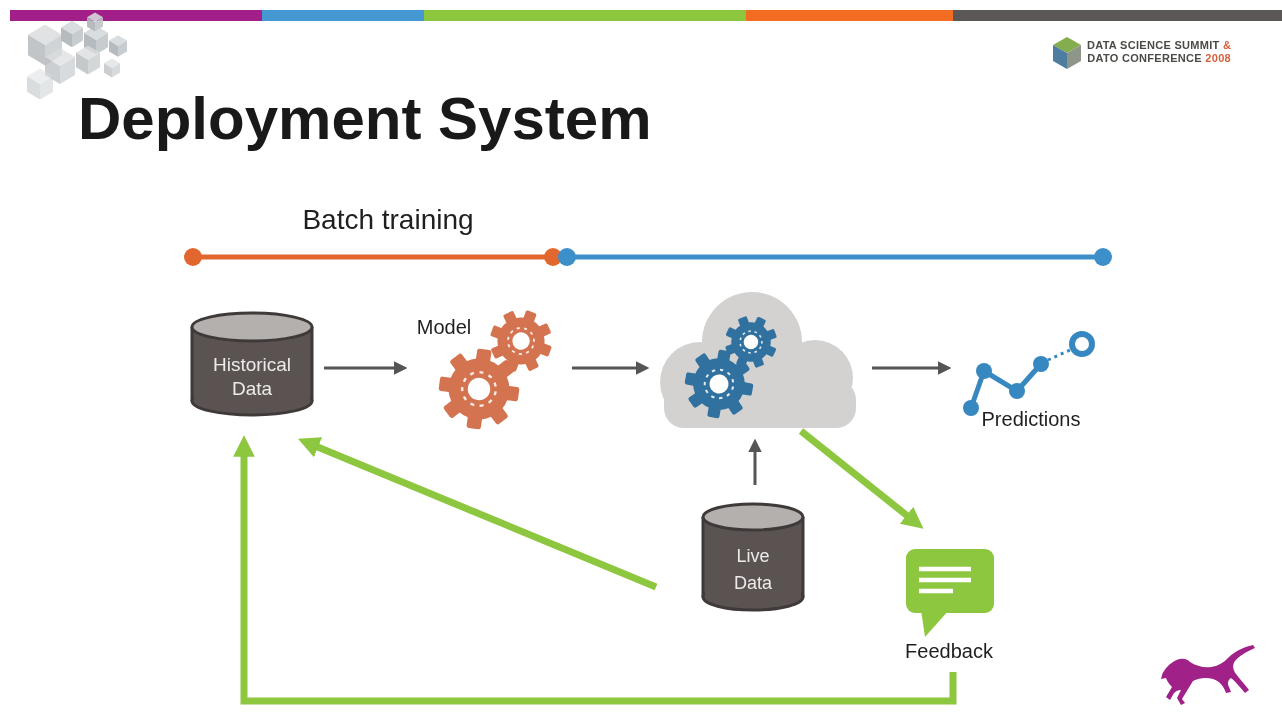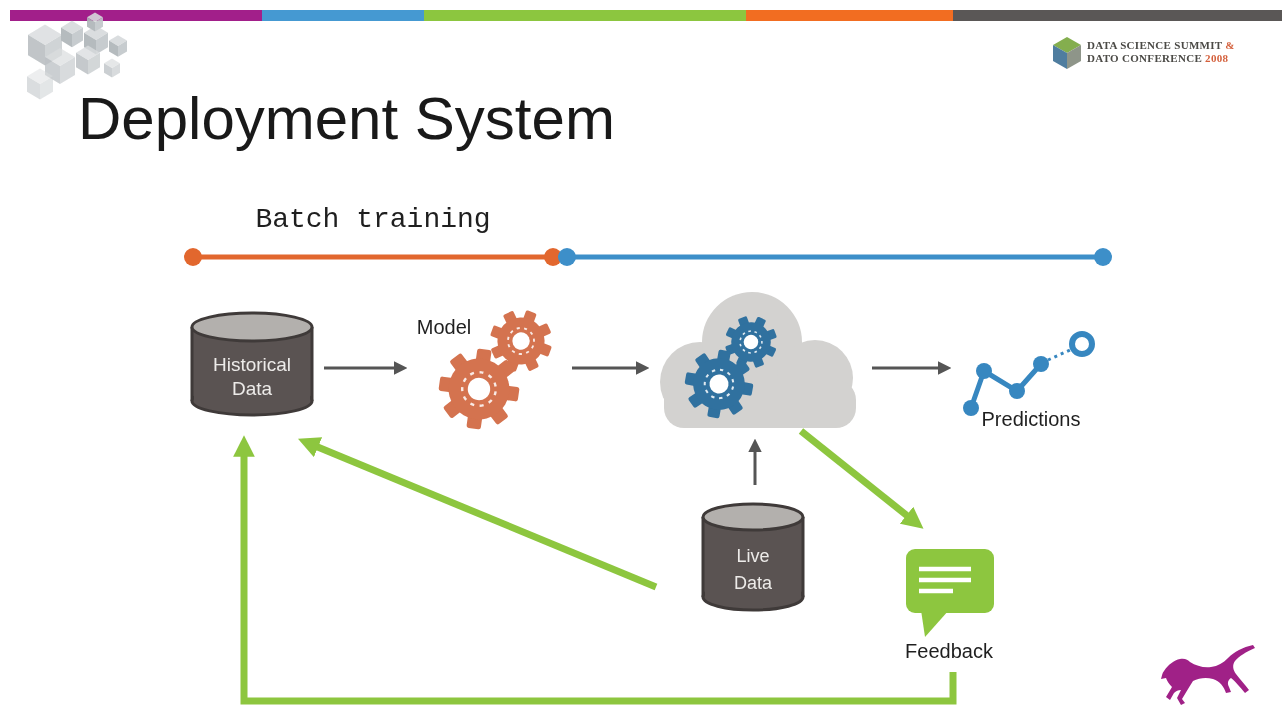--- a/index.html
+++ b/index.html
@@ -3,28 +3,28 @@
 <meta charset="utf-8">
 <style>
   html,body{margin:0;padding:0;background:#ffffff;}
   .slide{position:relative;width:1282px;height:724px;background:#ffffff;overflow:hidden;
          font-family:"Liberation Sans","DejaVu Sans",sans-serif;}
   
   .topbar{position:absolute;left:10px;top:10px;width:1272px;height:11px;display:flex;}
   .topbar .seg{height:11px;}
   .seg-0{width:252px;} .seg-1{width:162px;} .seg-2{width:322px;} .seg-3{width:207px;} .seg-4{width:329px;}
   
-  .conf-logo-text{position:absolute;left:1087px;top:39px;font-family:Liberation Serif, serif;
-      font-size:11px;font-weight:bold;color:#4b4a46;letter-spacing:.3px;line-height:13px;white-space:nowrap;}
+  .conf-logo-text{position:absolute;left:1087px;top:39px;font-family:Liberation Sans, sans-serif;
+      font-size:11px;font-weight:bold;color:#4b4a46;letter-spacing:.3px;line-height:13px;white-space:nowrap;text-align:center;}
   .conf-logo-text .accent{color:#d4603c;}
   
-  .title{position:absolute;left:78px;top:84px;font-size:60px;font-weight:400;color:#191919;letter-spacing:0;}
+  .title{position:absolute;left:78px;top:84px;font-size:60px;font-weight:700;color:#191919;letter-spacing:0;}
   
   .tl-label{position:absolute;top:204px;font-size:28px;color:#1f1f1f;text-align:center;}
-  .tl-batch{left:223px;width:300px;font-family:Liberation Mono, monospace;}
+  .tl-batch{left:238px;width:300px;}
   .tl-real{left:635px;width:400px;}
   
   .dg-label{position:absolute;font-size:20px;color:#1f1f1f;text-align:center;}
   .lbl-model{left:384px;width:120px;top:316px;}
   .lbl-predictions{left:950px;width:162px;top:408px;}
   .lbl-feedback{left:868px;width:162px;top:640px;}
   svg{position:absolute;left:0;top:0;}
   .db-text{font-family:"Liberation Sans","DejaVu Sans",sans-serif;fill:#edebe9;text-anchor:middle;}
 </style>
 </head>

